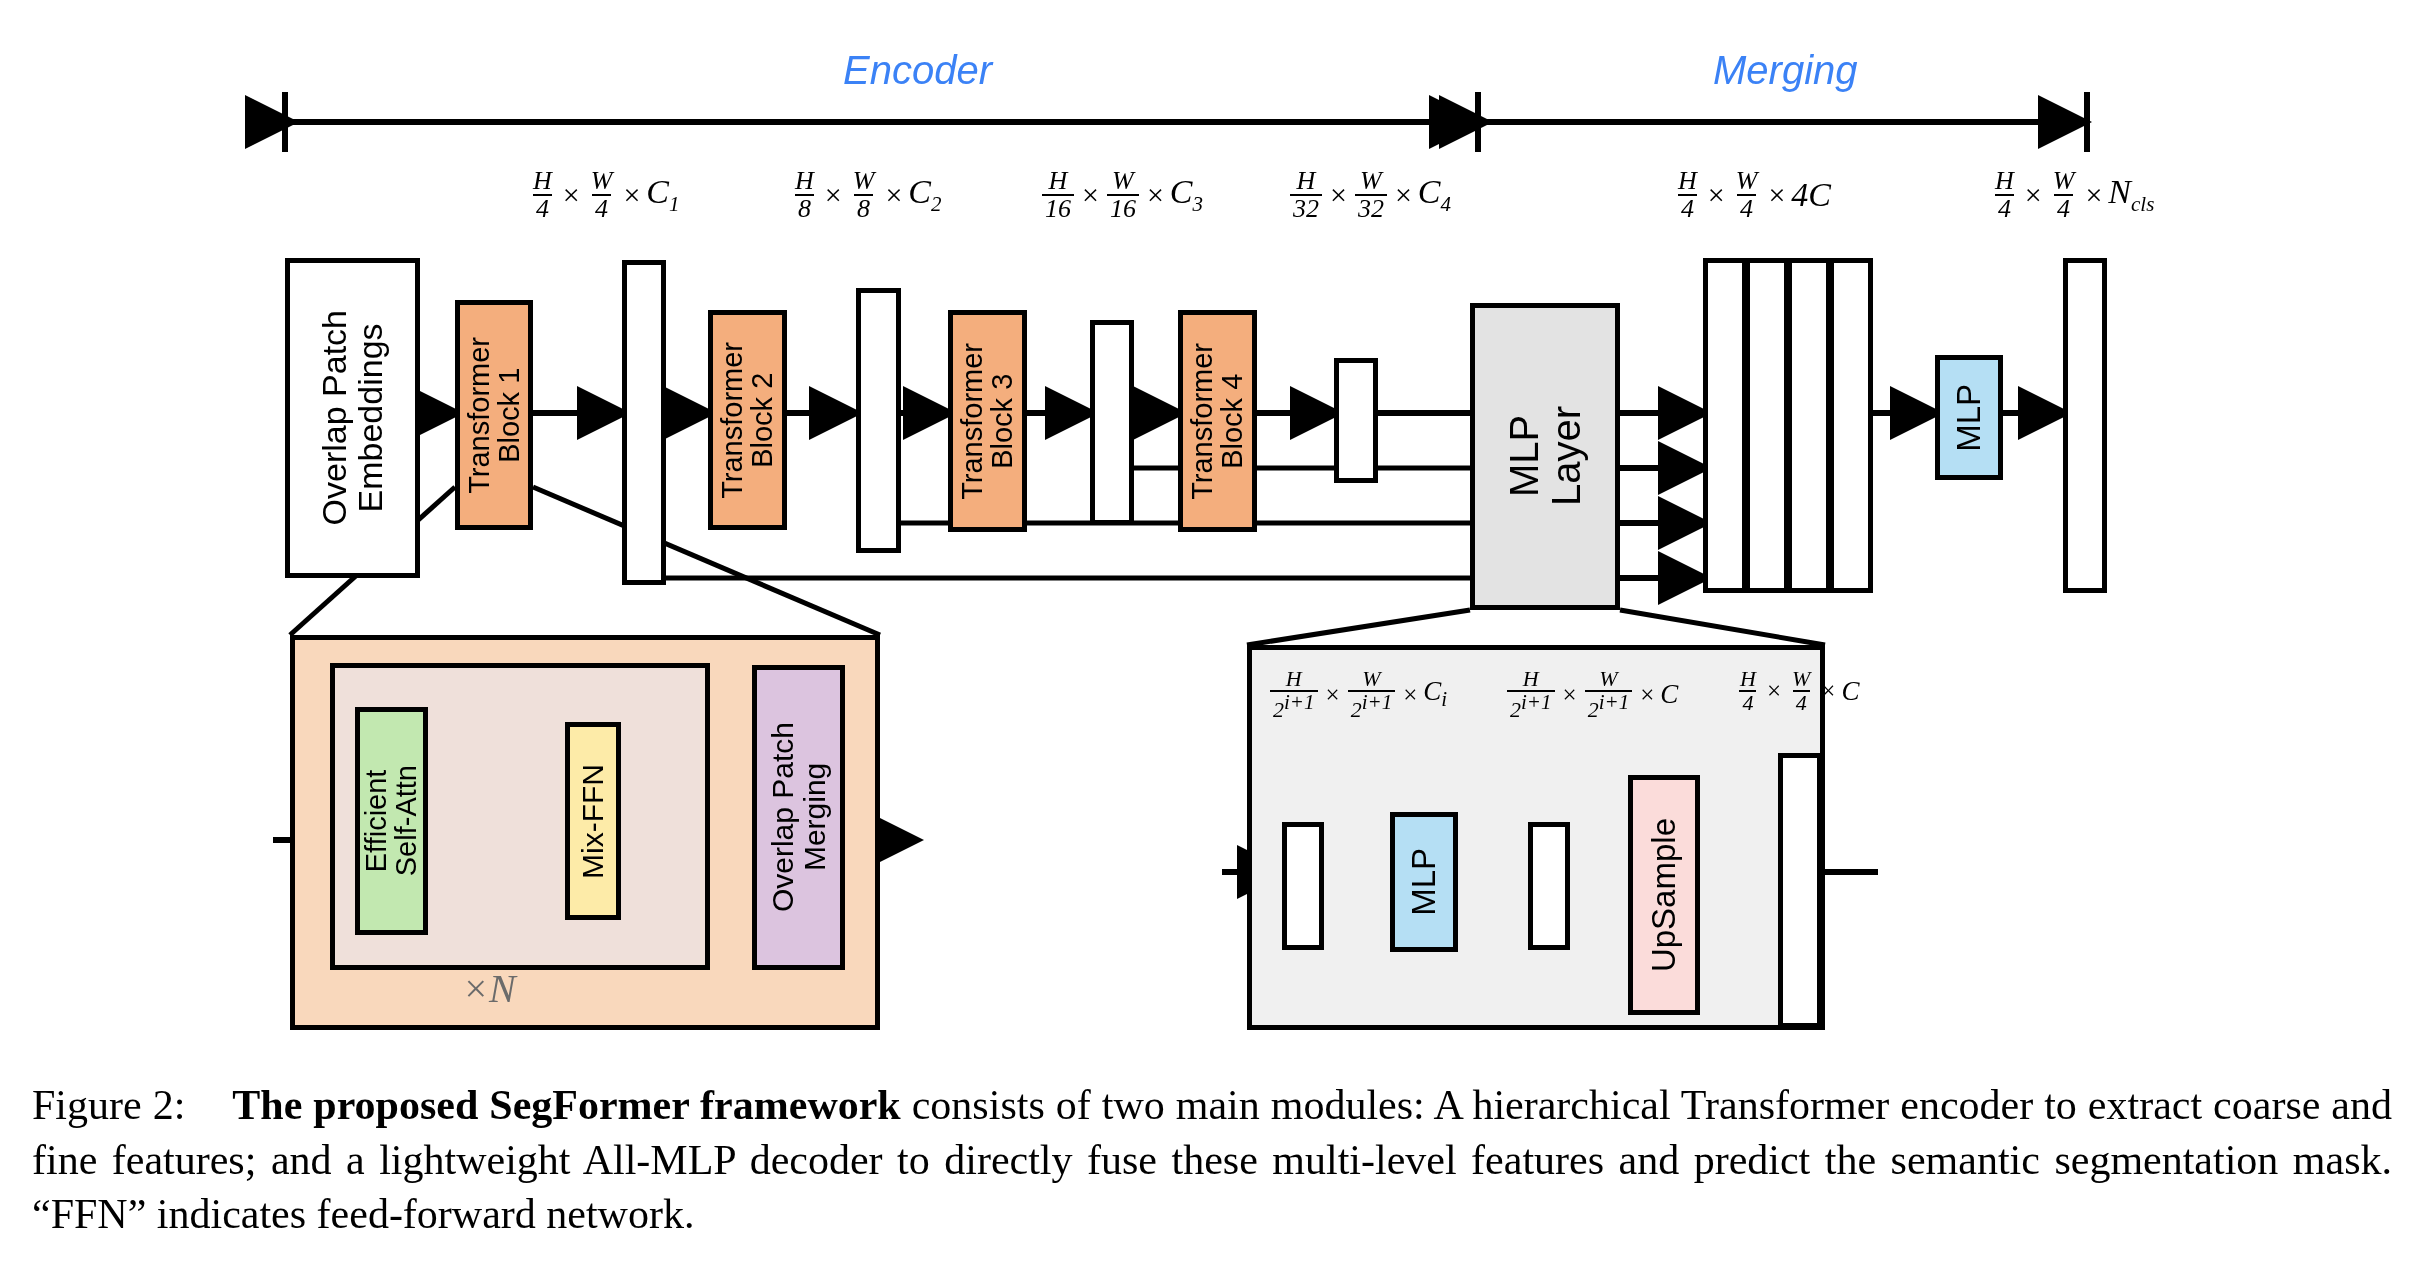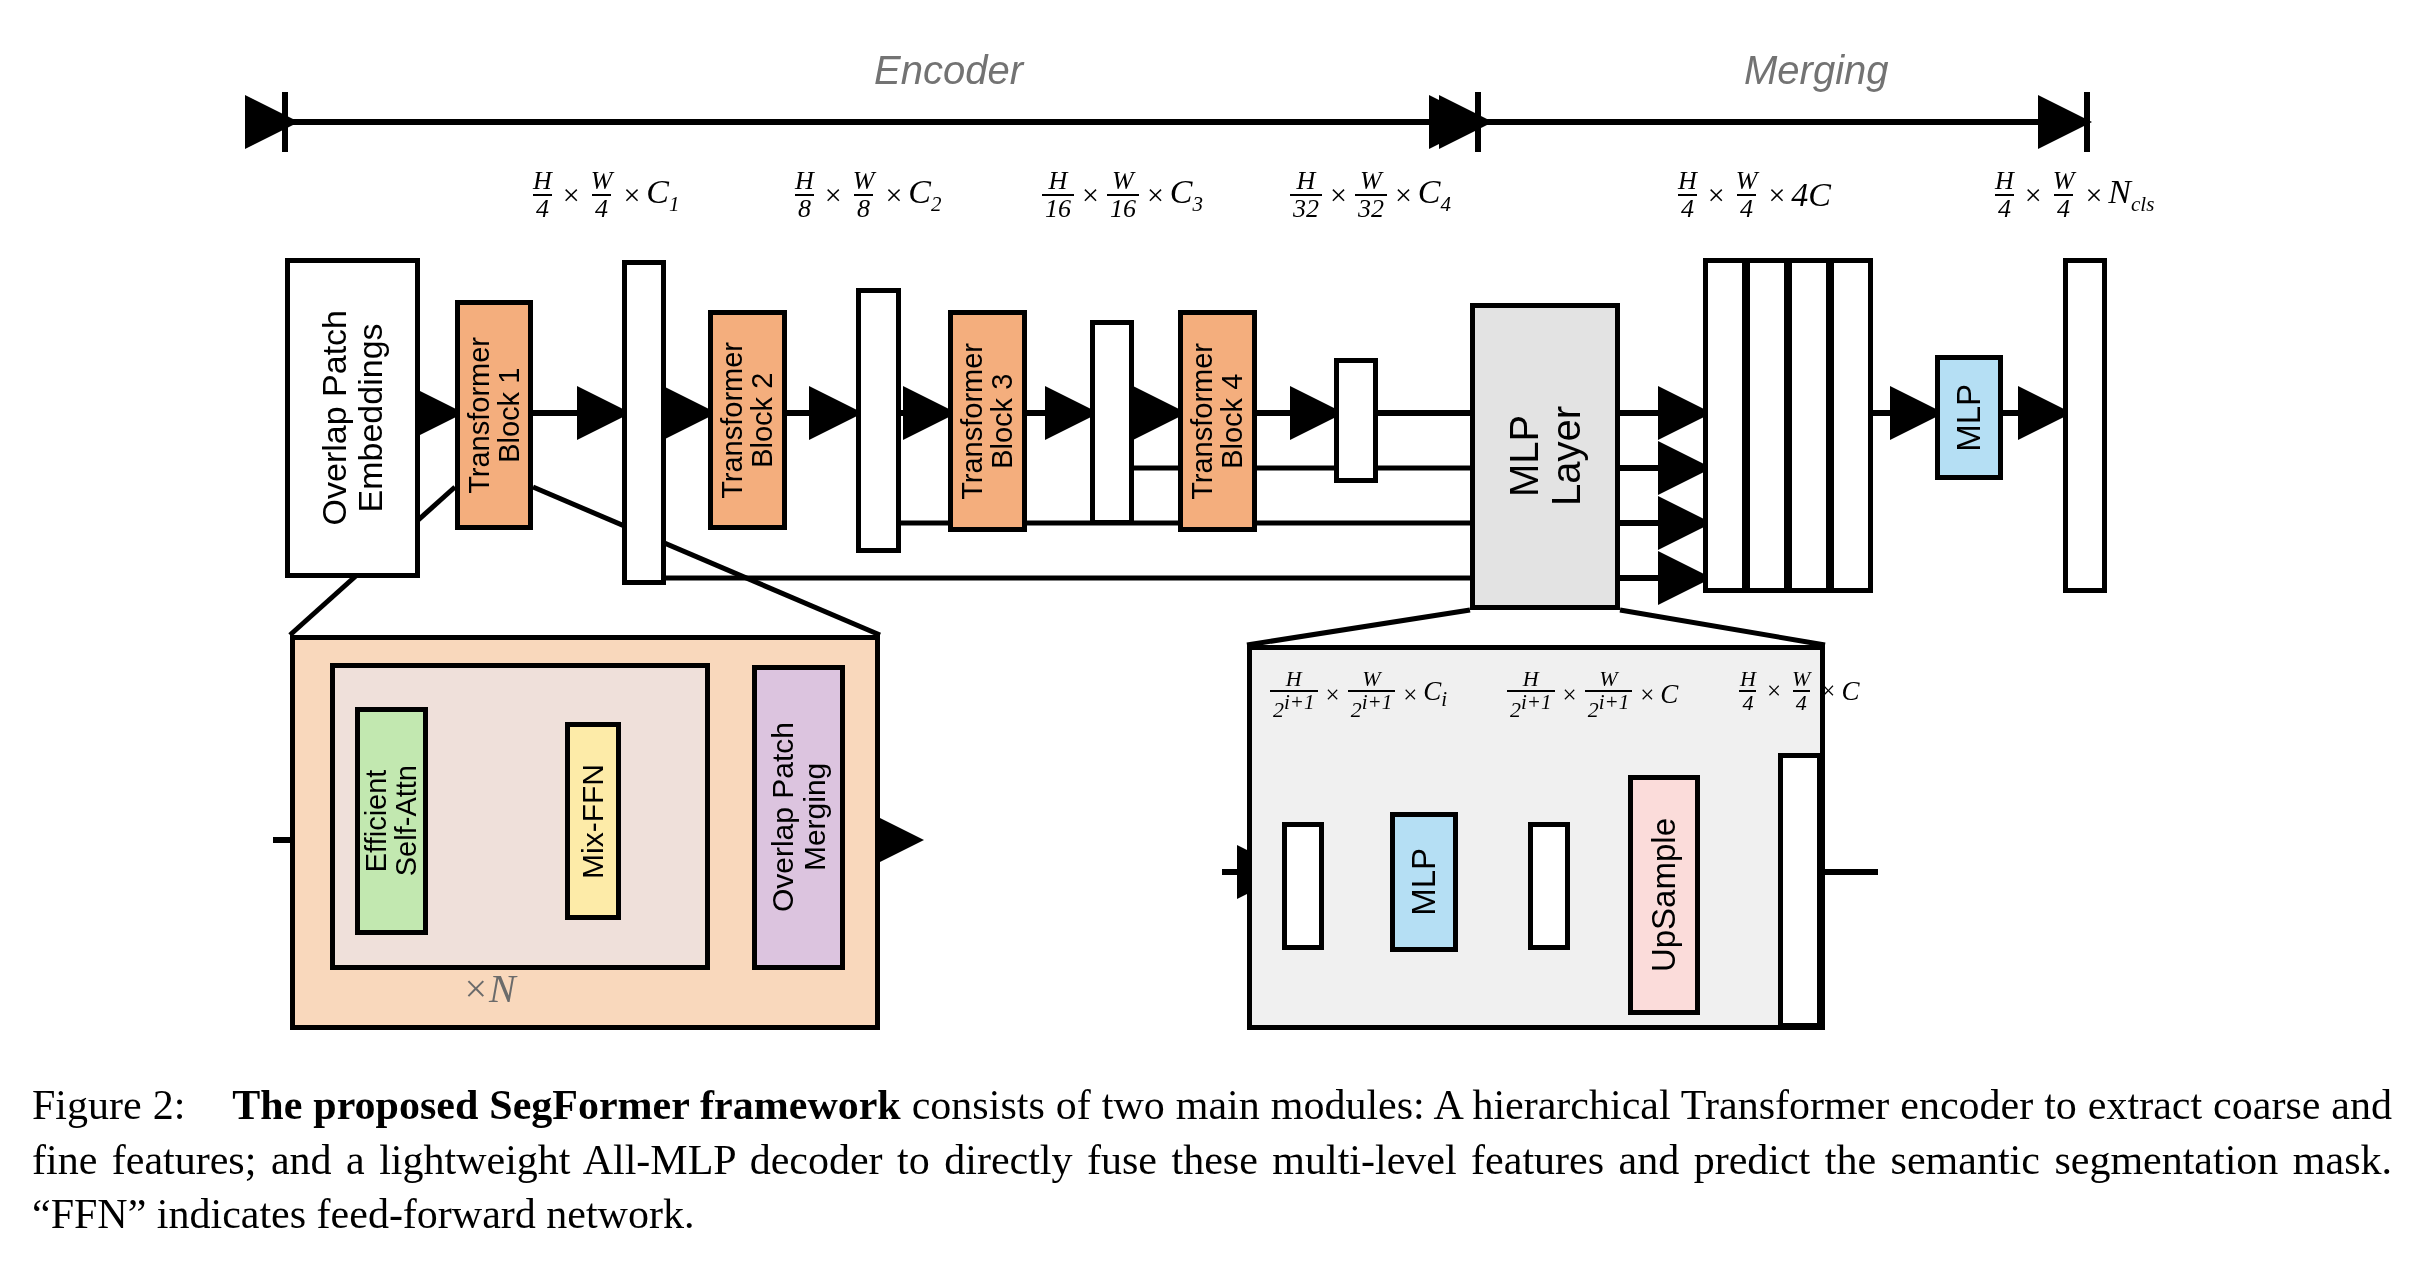--- a/index.html
+++ b/index.html
@@ -66,23 +66,22 @@
     font-family: "Liberation Serif", serif;
     font-style: italic;
     font-size: 40px;
     color: #6b6b6b;
   }
   .hdr {
     position: absolute;
     font-family: "Liberation Sans", sans-serif;
     font-style: italic;
     font-size: 40px;
-    color: #737373;
+    color: #3b82f6;
     white-space: nowrap;
-    margin-left: 31px;
   }
   .dimlabel {
     position: absolute;
     font-family: "Liberation Serif", serif;
     font-size: 28px;
     color: #000;
     white-space: nowrap;
     display: flex;
     align-items: center;
   }

